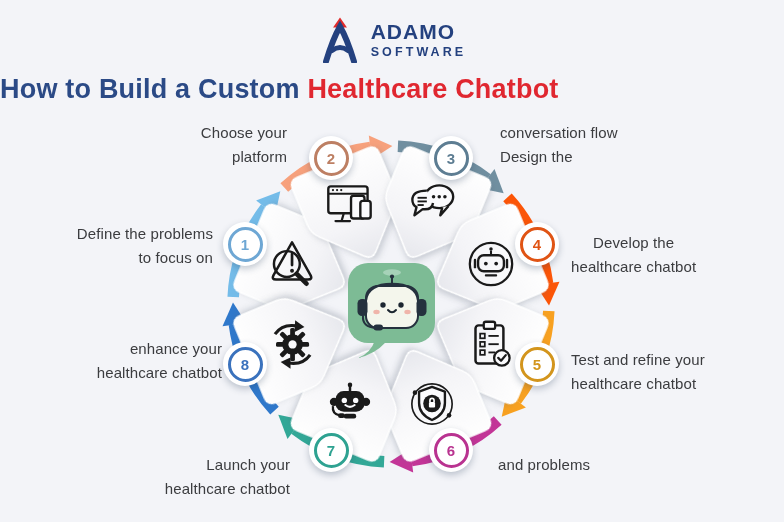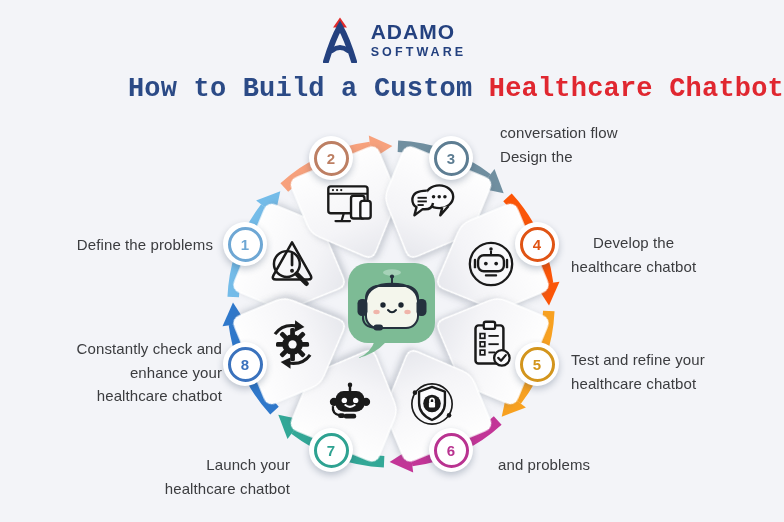--- a/index.html
+++ b/index.html
@@ -11,22 +11,22 @@
   .stage{position:relative;width:784px;height:400px;background:var(--background,#f3f4f8);}
 
   
   .header{position:absolute;top:16px;left:0;width:100%;display:flex;justify-content:center;align-items:center;gap:9px;z-index:10;}
   .logo-red{fill:var(--logo-red);}
   .logo-stroke{stroke:var(--logo-navy);}
   .logo-brand{font-size:21px;font-weight:800;color:var(--logo-navy);letter-spacing:1px;line-height:1;}
   .logo-sub{font-size:12.5px;font-weight:700;color:var(--logo-navy);letter-spacing:3.1px;line-height:1;margin-top:4px;}
 
   
-  .title{position:absolute;top:74px;left:0;width:100%;margin:0;text-align:right;
-         font-size:27px;font-weight:800;letter-spacing:0.2px;z-index:10;font-family:Liberation Mono, monospace;}
+  .title{position:absolute;top:74px;left:0;width:100%;margin:0;text-align:left;
+         font-size:27px;font-weight:800;letter-spacing:0.2px;z-index:10;}
   .title .t1{color:var(--title-primary);}
   .title .t2{color:var(--title-accent);}
 
   
   #diagram{position:absolute;left:0;top:0;width:784px;height:522px;}
   #ring-svg{position:absolute;left:0;top:0;z-index:1;}
   .tile{fill:url(#tileGrad);stroke:#ffffff;stroke-width:1.5;
         filter:drop-shadow(2px 3px 3px rgba(90,100,120,0.28));}
 
   .tile-icon{position:absolute;width:62px;height:62px;z-index:2;display:flex;align-items:center;justify-content:center;}
@@ -126,42 +126,45 @@
           <circle cx="31" cy="37.5" r="1.9" fill="#1a1a1a"></circle>
           <circle cx="26" cy="31" r="12.5" fill="none" stroke="#1a1a1a" stroke-width="2.4"></circle>
           <line x1="35.5" y1="40.5" x2="45" y2="50" stroke="#1a1a1a" stroke-width="4.5" stroke-linecap="round"></line>
         </svg>
       </div>
       <div class="badge" style="left: 223px; top: 222px;">
         <div class="badge-ring" style="border-color: rgb(110, 167, 212);">
           <span class="badge-num" style="color: rgb(110, 167, 212);">1</span>
         </div>
       </div>
-      <div class="step-label" style="right: 571px; top: 233px; text-align: right;">
+      <div class="step-label" style="right: 571px; top: 222px; text-align: right;">
         <div>Define the problems</div>
+        <div>to focus on</div>
       </div>
       <div class="tile-icon" style="left: 319px; top: 173px;">
         <svg width="62" height="62" viewBox="0 0 60 60">
           <rect x="9" y="13" width="38" height="26" rx="2.5" fill="none" stroke="#1a1a1a" stroke-width="2.3"></rect>
           <line x1="9" y1="20" x2="47" y2="20" stroke="#1a1a1a" stroke-width="2"></line>
           <circle cx="13.5" cy="16.5" r="1.1" fill="#1a1a1a"></circle>
           <circle cx="17.5" cy="16.5" r="1.1" fill="#1a1a1a"></circle>
           <circle cx="21.5" cy="16.5" r="1.1" fill="#1a1a1a"></circle>
           <line x1="24" y1="39" x2="22" y2="46" stroke="#1a1a1a" stroke-width="2.2"></line>
           <line x1="16" y1="46.5" x2="30" y2="46.5" stroke="#1a1a1a" stroke-width="2.2" stroke-linecap="round"></line>
           <rect x="31" y="22" width="13" height="22" rx="2.5" fill="#fbfbfd" stroke="#1a1a1a" stroke-width="2.3"></rect>
           <rect x="40" y="27" width="10" height="17" rx="2.5" fill="#fbfbfd" stroke="#1a1a1a" stroke-width="2.3"></rect>
         </svg>
       </div>
       <div class="badge" style="left: 309px; top: 136px;">
         <div class="badge-ring" style="border-color: rgb(189, 127, 99);">
           <span class="badge-num" style="color: rgb(189, 127, 99);">2</span>
         </div>
       </div>
       <div class="step-label" style="right: 497px; top: 121px; text-align: right;">
+        <div>Choose your</div>
+        <div>platform</div>
       </div>
       <div class="tile-icon" style="left: 401px; top: 173px;">
         <svg width="62" height="62" viewBox="0 0 60 60">
           <ellipse cx="37" cy="23" rx="13.5" ry="11" fill="#fbfbfd" stroke="#1a1a1a" stroke-width="2.3"></ellipse>
           <path d="M40 33 L38 41 L46 32" fill="#fbfbfd" stroke="#1a1a1a" stroke-width="2.3" stroke-linejoin="round"></path>
           <circle cx="31.5" cy="23" r="1.7" fill="#1a1a1a"></circle>
           <circle cx="37" cy="23" r="1.7" fill="#1a1a1a"></circle>
           <circle cx="42.5" cy="23" r="1.7" fill="#1a1a1a"></circle>
           <path d="M25 17 Q11 17 11 26 Q11 31 15 33 L13 41 L21 35 Q30 36 31 29" fill="#fbfbfd" stroke="#1a1a1a" stroke-width="2.3" stroke-linejoin="round"></path>
           <line x1="16" y1="24" x2="25" y2="24" stroke="#1a1a1a" stroke-width="1.8"></line>
@@ -281,19 +284,18 @@
           <path d="M48.5 39.5 Q41.5 49.5 28 47.5" fill="none" stroke="#1a1a1a" stroke-width="3"></path>
           <polygon points="29.5,42 20,46.5 29.5,53" fill="#1a1a1a"></polygon>
         </svg>
       </div>
       <div class="badge" style="left: 223px; top: 342px;">
         <div class="badge-ring" style="border-color: rgb(58, 114, 189);">
           <span class="badge-num" style="color: rgb(58, 114, 189);">8</span>
         </div>
       </div>
       <div class="step-label" style="right: 562px; top: 337px; text-align: right;">
-        <div>Constantly check and</div>
         <div>enhance your</div>
         <div>healthcare chatbot</div>
       </div>
     </div>
 
 </div>
 
 </body></html>

